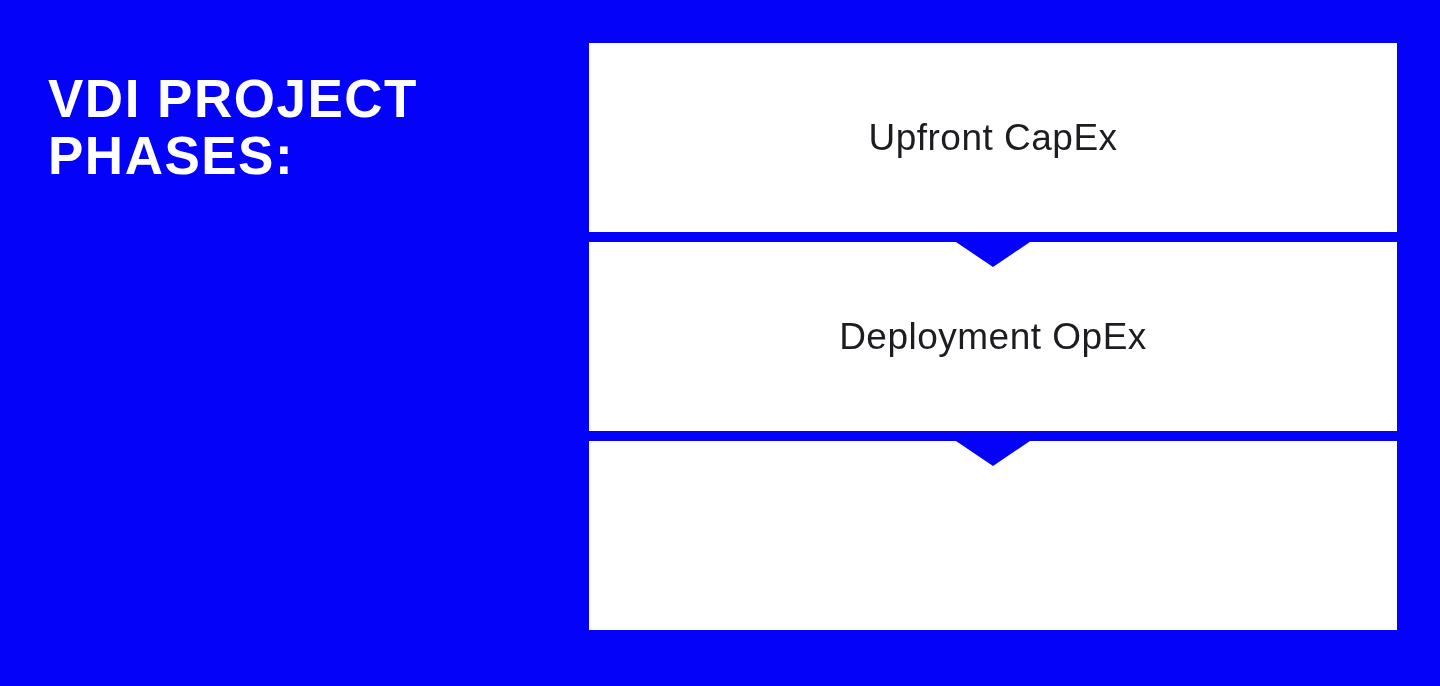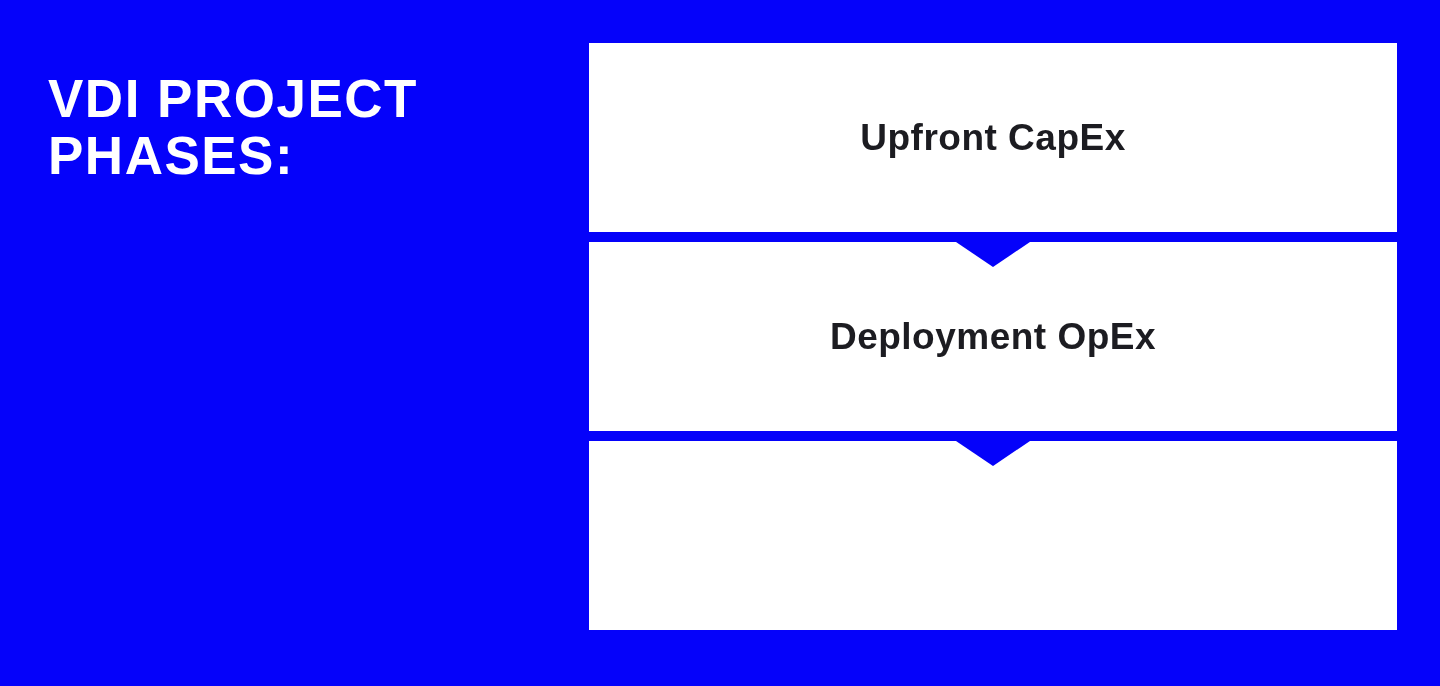--- a/index.html
+++ b/index.html
@@ -39,21 +39,21 @@
   }
   .flow-box {
     position: relative;
     height: 189px;
     background: var(--box-bg);
     display: flex;
     align-items: center;
     justify-content: center;
     color: var(--box-text);
     font-size: 37px;
-    font-weight: 700;
+    font-weight: 400;
     letter-spacing: 0.5px;
   }
   .flow-box + .flow-box { margin-top: 10px; }
   .notch {
     position: absolute;
     top: 0;
     left: 50%;
     transform: translateX(-50%);
     width: 0;
     height: 0;

